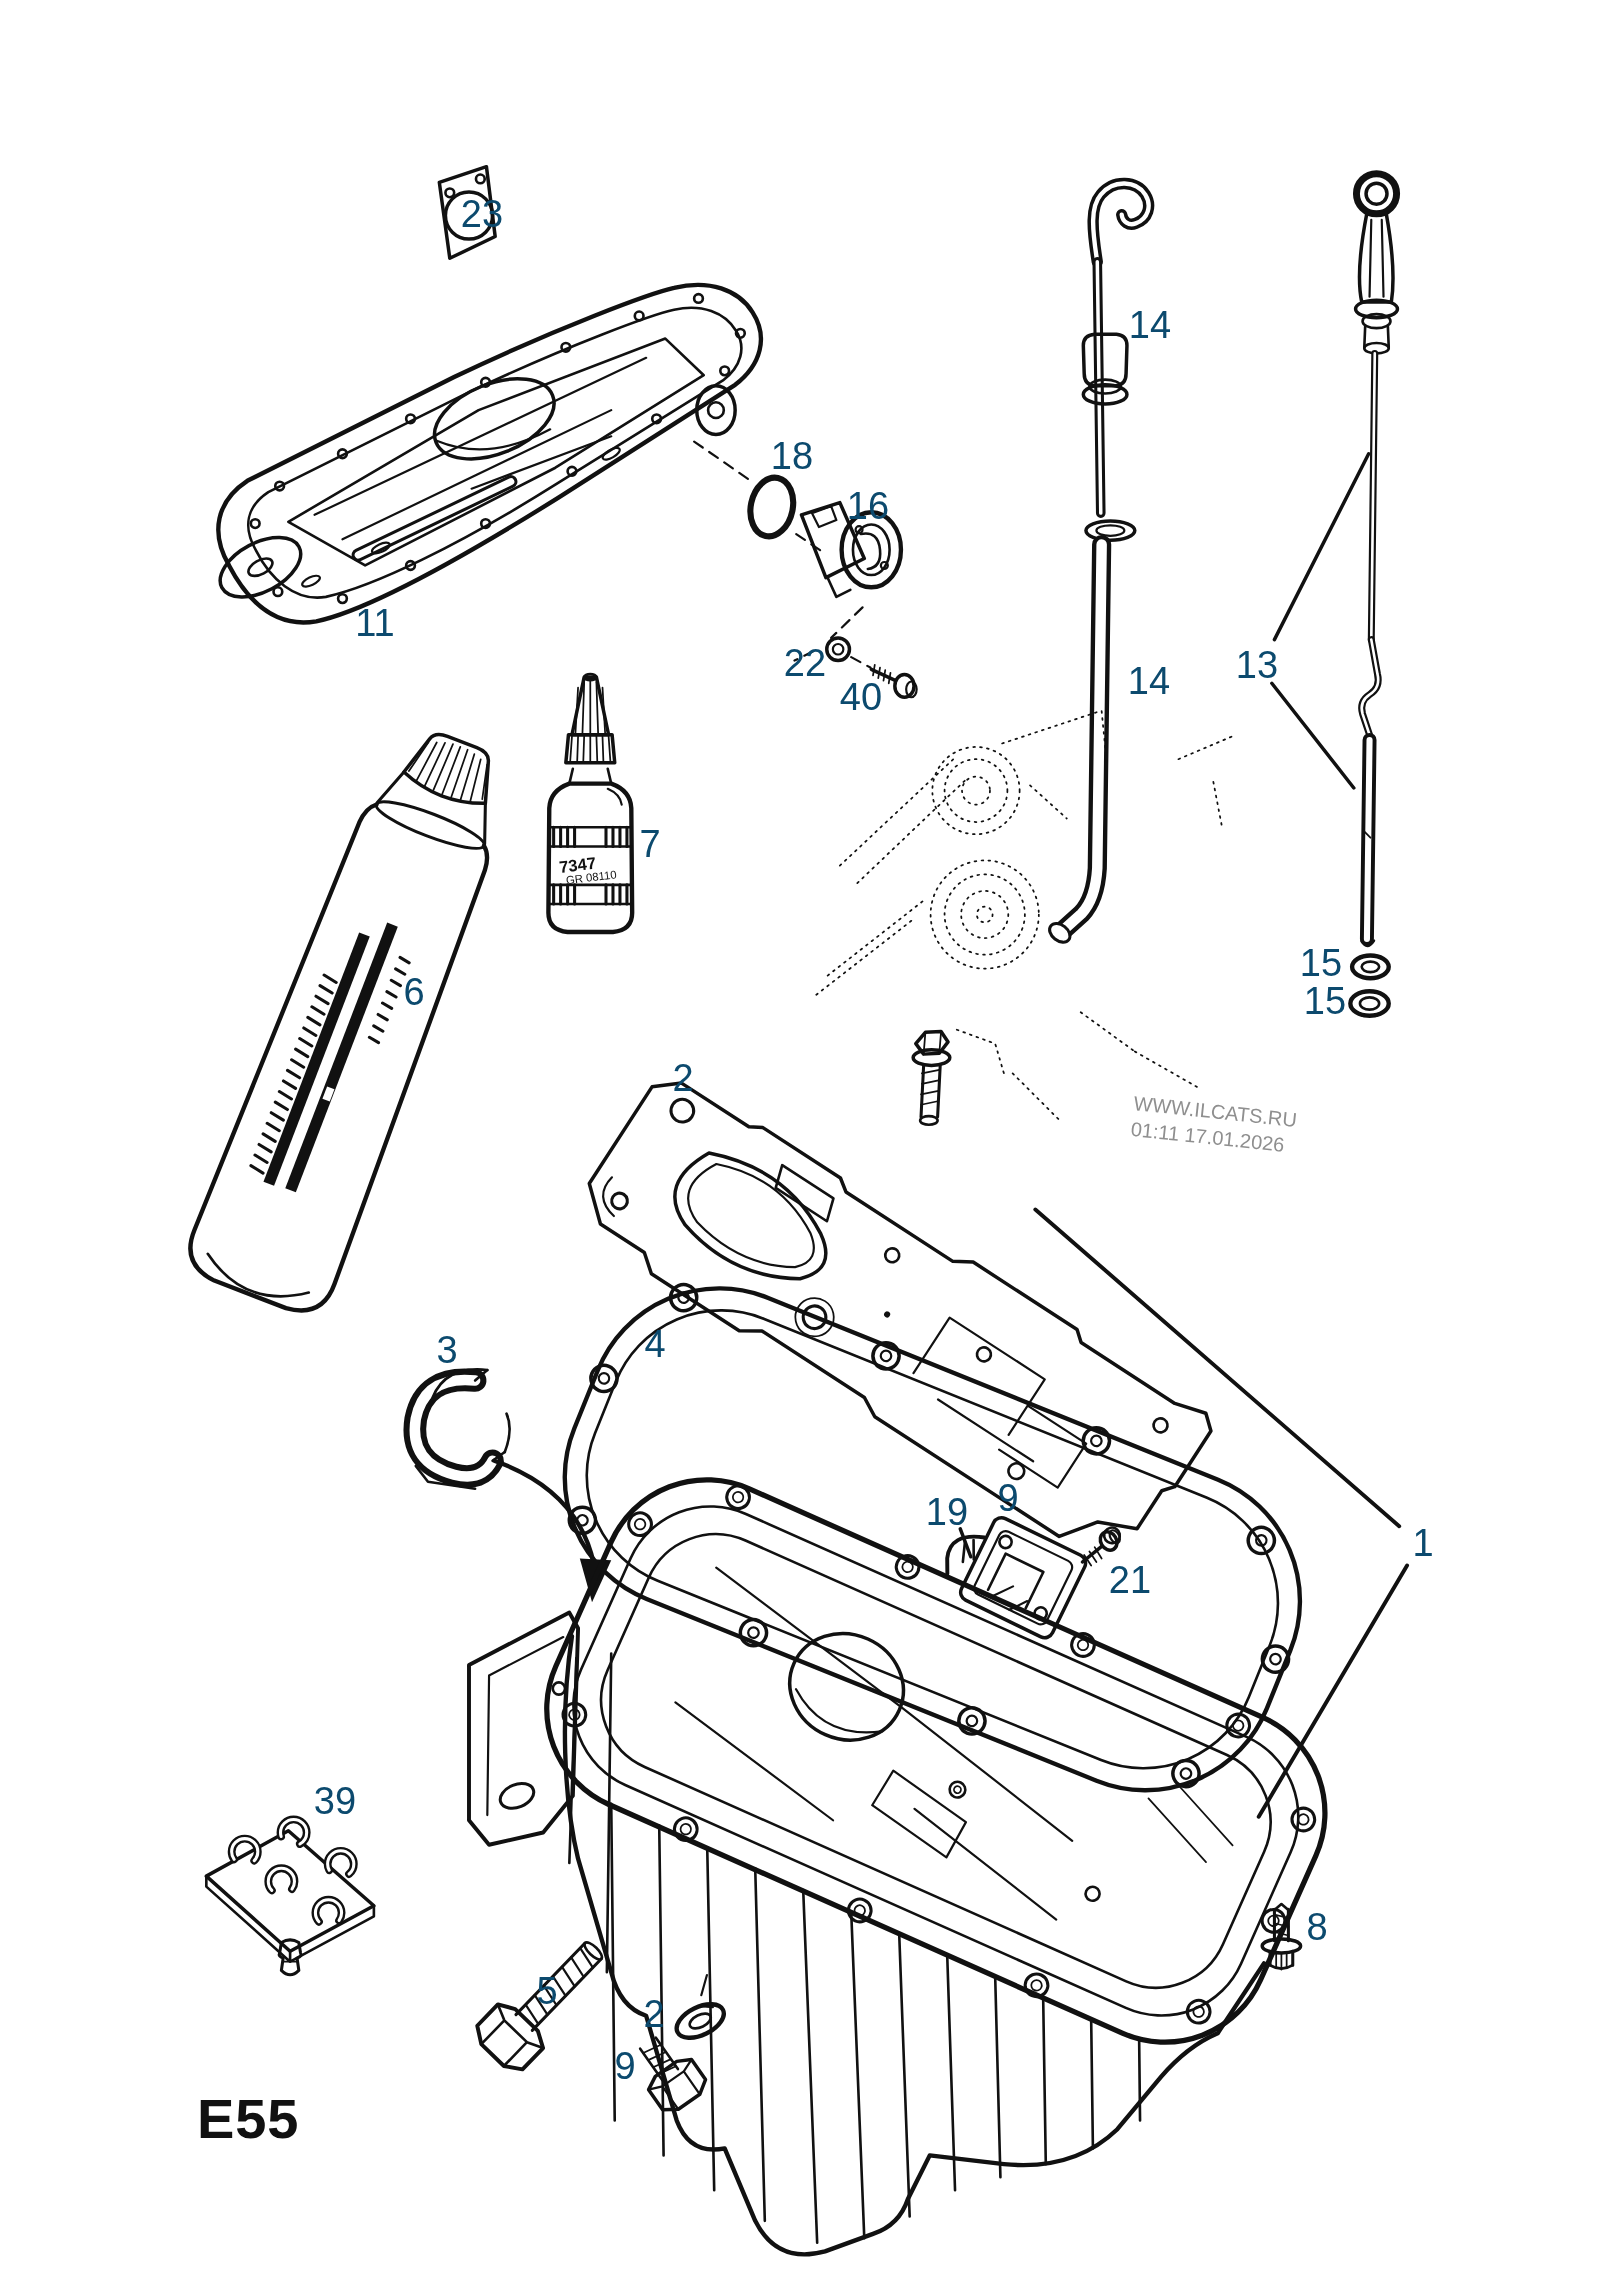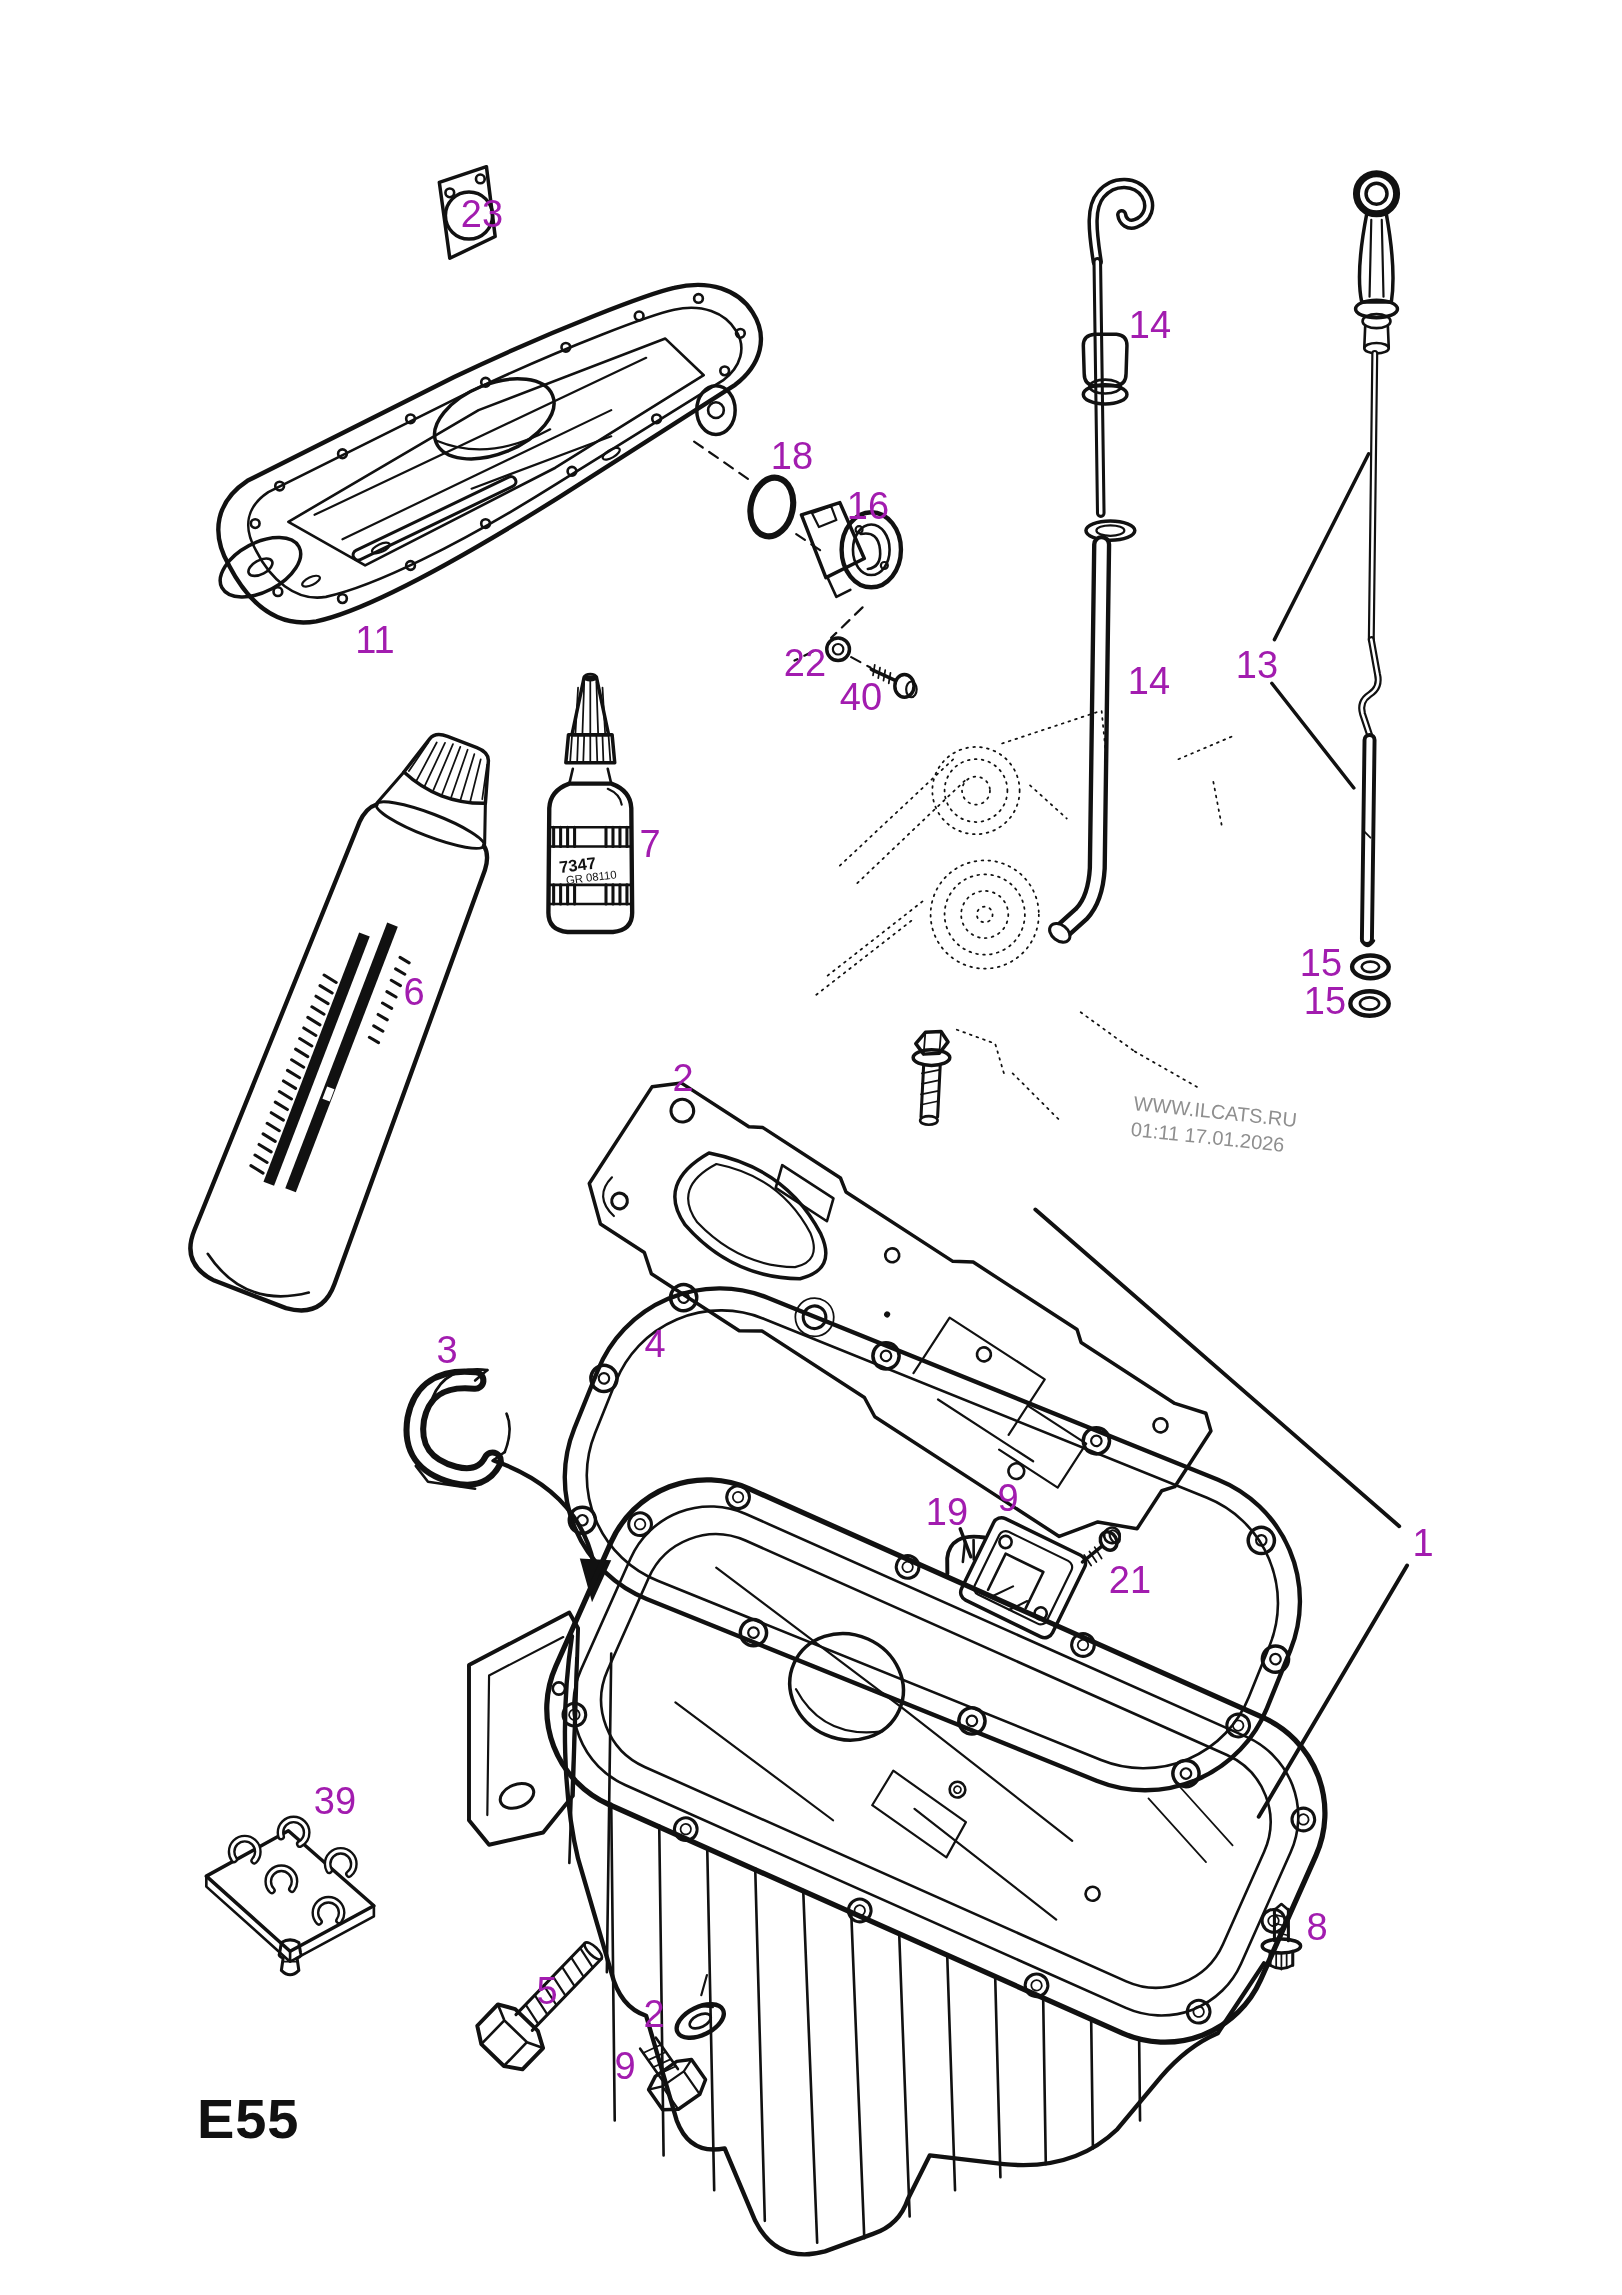--- a/index.html
+++ b/index.html
@@ -1,20 +1,20 @@
 <!DOCTYPE html>
 <html style="font-size:14px"><head>
 <meta charset="utf-8">
 <style>
   html,body{margin:0;padding:0;background:#fff;}
   #stage{position:relative;width:1623px;height:2295px;background:#fff;overflow:hidden;
          font-family:"Liberation Sans",sans-serif;color:#111;}
   #lineart{position:absolute;left:0;top:0;width:1623px;height:2295px;}
   .plabel{position:absolute;transform:translate(-50%,-50%);
-          font:400 38px/1 "Liberation Sans",sans-serif;color:#a21caf;white-space:nowrap;}
+          font:400 38px/1 "Liberation Sans",sans-serif;color:#0c4a6e;white-space:nowrap;}
   #watermark{position:absolute;left:1135px;top:1090px;color:#8f8f8f;
              font:400 20px/1.3 "Liberation Sans",sans-serif;
              transform:rotate(6deg);transform-origin:left top;white-space:nowrap;}
   #page-code{position:absolute;left:197px;top:2091px;
              font:700 56px/1 "Liberation Sans",sans-serif;letter-spacing:0.9px;}
   svg *{vector-effect:none;}
 </style>
 </head>
 <body>
 
@@ -368,21 +368,21 @@
   <div class="plabel" style="left:1423px;top:1543px">1</div>
   <div class="plabel" style="left:683px;top:1078px">2</div>
   <div class="plabel" style="left:447px;top:1350px">3</div>
   <div class="plabel" style="left:655px;top:1344px">4</div>
   <div class="plabel" style="left:547px;top:1991px">5</div>
   <div class="plabel" style="left:414px;top:992px">6</div>
   <div class="plabel" style="left:650px;top:844px">7</div>
   <div class="plabel" style="left:1317px;top:1927px">8</div>
   <div class="plabel" style="left:625px;top:2066px">9</div>
   <div class="plabel" style="left:654px;top:2014px">2</div>
-  <div class="plabel" style="left:375px;top:640px">11</div>
+  <div class="plabel" style="left:375px;top:623px">11</div>
   <div class="plabel" style="left:1150px;top:325px">14</div>
   <div class="plabel" style="left:1257px;top:665px">13</div>
   <div class="plabel" style="left:1149px;top:681px">14</div>
   <div class="plabel" style="left:1321px;top:963px">15</div>
   <div class="plabel" style="left:1325px;top:1001px">15</div>
   <div class="plabel" style="left:868px;top:506px">16</div>
   <div class="plabel" style="left:1008px;top:1498px">9</div>
   <div class="plabel" style="left:792px;top:456px">18</div>
   <div class="plabel" style="left:947px;top:1512px">19</div>
   <div class="plabel" style="left:861px;top:697px">40</div>

